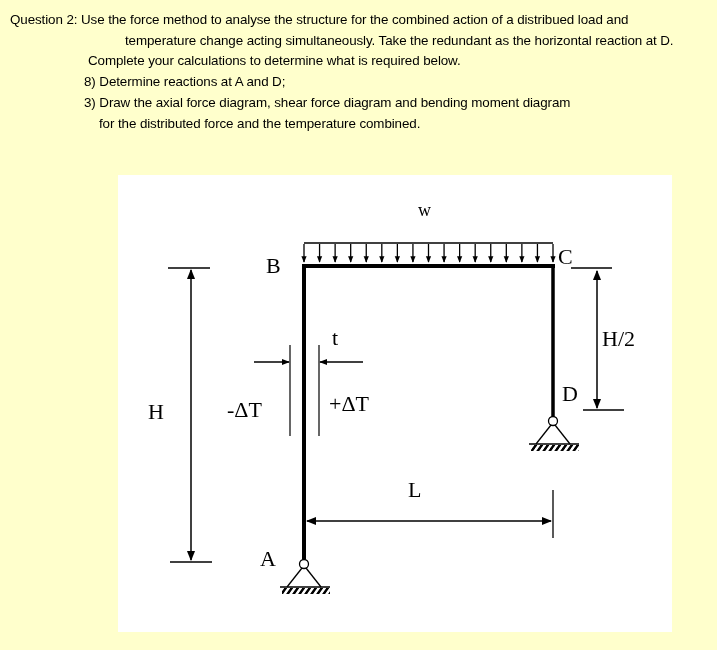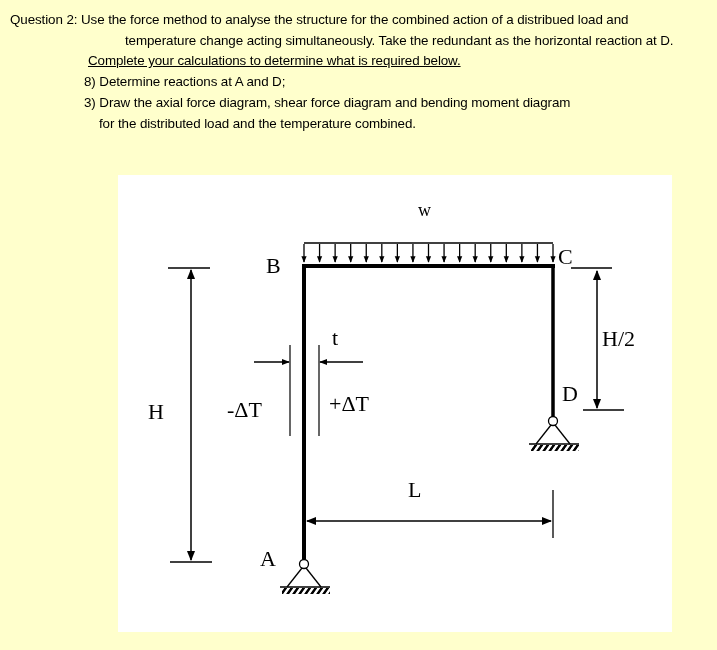--- a/index.html
+++ b/index.html
@@ -13,24 +13,24 @@
   svg.diagram { position: absolute; left: 0; top: 0; }
   .lbl { font-family: "Liberation Serif", serif; font-size: 22px; fill: #000; }
   .lbl-small { font-family: "Liberation Serif", serif; font-size: 18px; fill: #000; }
 </style>
 </head>
 <body>
 
 <div class="q-text">
   <div class="q-line" style="left:10px; top:9px;">Question 2: Use the force method to analyse the structure for the combined action of a distribued load and</div>
   <div class="q-line" style="left:88px; top:30px;margin-left:37px;">temperature change acting simultaneously. Take the redundant as the horizontal reaction at D.</div>
-  <div class="q-line" style="left:88px; top:50px;text-decoration:underline;">Complete your calculations to determine what is required below.</div>
+  <div class="q-line" style="left:88px; top:50px;">Complete your calculations to determine what is required below.</div>
   <div class="q-line" style="left:84px; top:71px;">8) Determine reactions at A and D;</div>
   <div class="q-line" style="left:84px; top:92px;">3) Draw the axial force diagram, shear force diagram and bending moment diagram</div>
-  <div class="q-line" style="left:99px; top:113px;">for the distributed load and the temperature combined.</div>
+  <div class="q-line" style="left:99px; top:113px;">for the distributed force and the temperature combined.</div>
 </div>
 
 <div class="figure-box"></div>
 
 <svg class="diagram" width="717" height="650" viewBox="0 0 717 650">
   <defs>
     <marker id="ah" viewBox="0 0 10 10" refX="9" refY="5" markerWidth="7" markerHeight="7" orient="auto-start-reverse">
       <path d="M0,1 L10,5 L0,9 z" fill="#000"></path>
     </marker>
     <marker id="ahs" viewBox="0 0 10 10" refX="9" refY="5" markerWidth="5" markerHeight="6" orient="auto-start-reverse">

